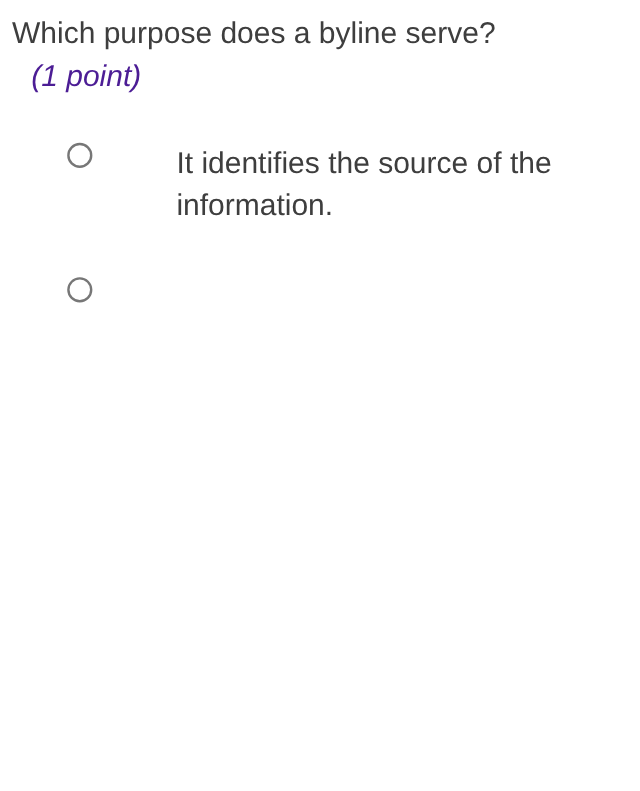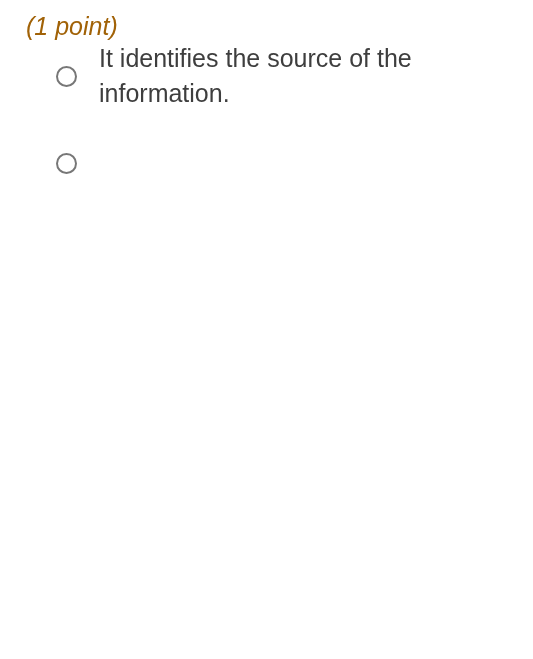--- a/index.html
+++ b/index.html
@@ -18,30 +18,31 @@
     .question-text {
       font-size: 25px;
       line-height: 1.35;
       color: #3e3e3e;
       margin-bottom: 4px;
       padding-left: 2px;
     }
     .points-text {
       font-size: 25px;
       font-style: italic;
-      color: #a16207;
+      color: #4c1d95;
       padding-left: 18px;
+      margin-bottom: 40px;
     }
     .options-container {
       padding-left: 48px;
     }
     .option-row {
       display: flex;
-      align-items: center;
       margin-bottom: 42px;
+      gap: 48px;
     }
     .radio-btn {
       width: 21px;
       height: 21px;
       min-width: 21px;
       border: 2px solid #777777;
       border-radius: 50%;
       background: #ffffff;
       margin-right: 22px;
       cursor: pointer;
@@ -51,20 +52,21 @@
       font-size: 25px;
       line-height: 1.4;
       color: #3e3e3e;
       max-width: 340px;
     }
   </style>
 </head>
 <body>
 
 <div class="question-block">
+  <div class="question-text">Which purpose does a byline serve?</div>
   <div class="points-text">(1 point)</div>
 </div>
 
 <div class="options-container">
 
   <div class="option-row">
     <div class="radio-btn"></div>
     <div class="option-label">It identifies the source of the information.</div>
   </div>
 

